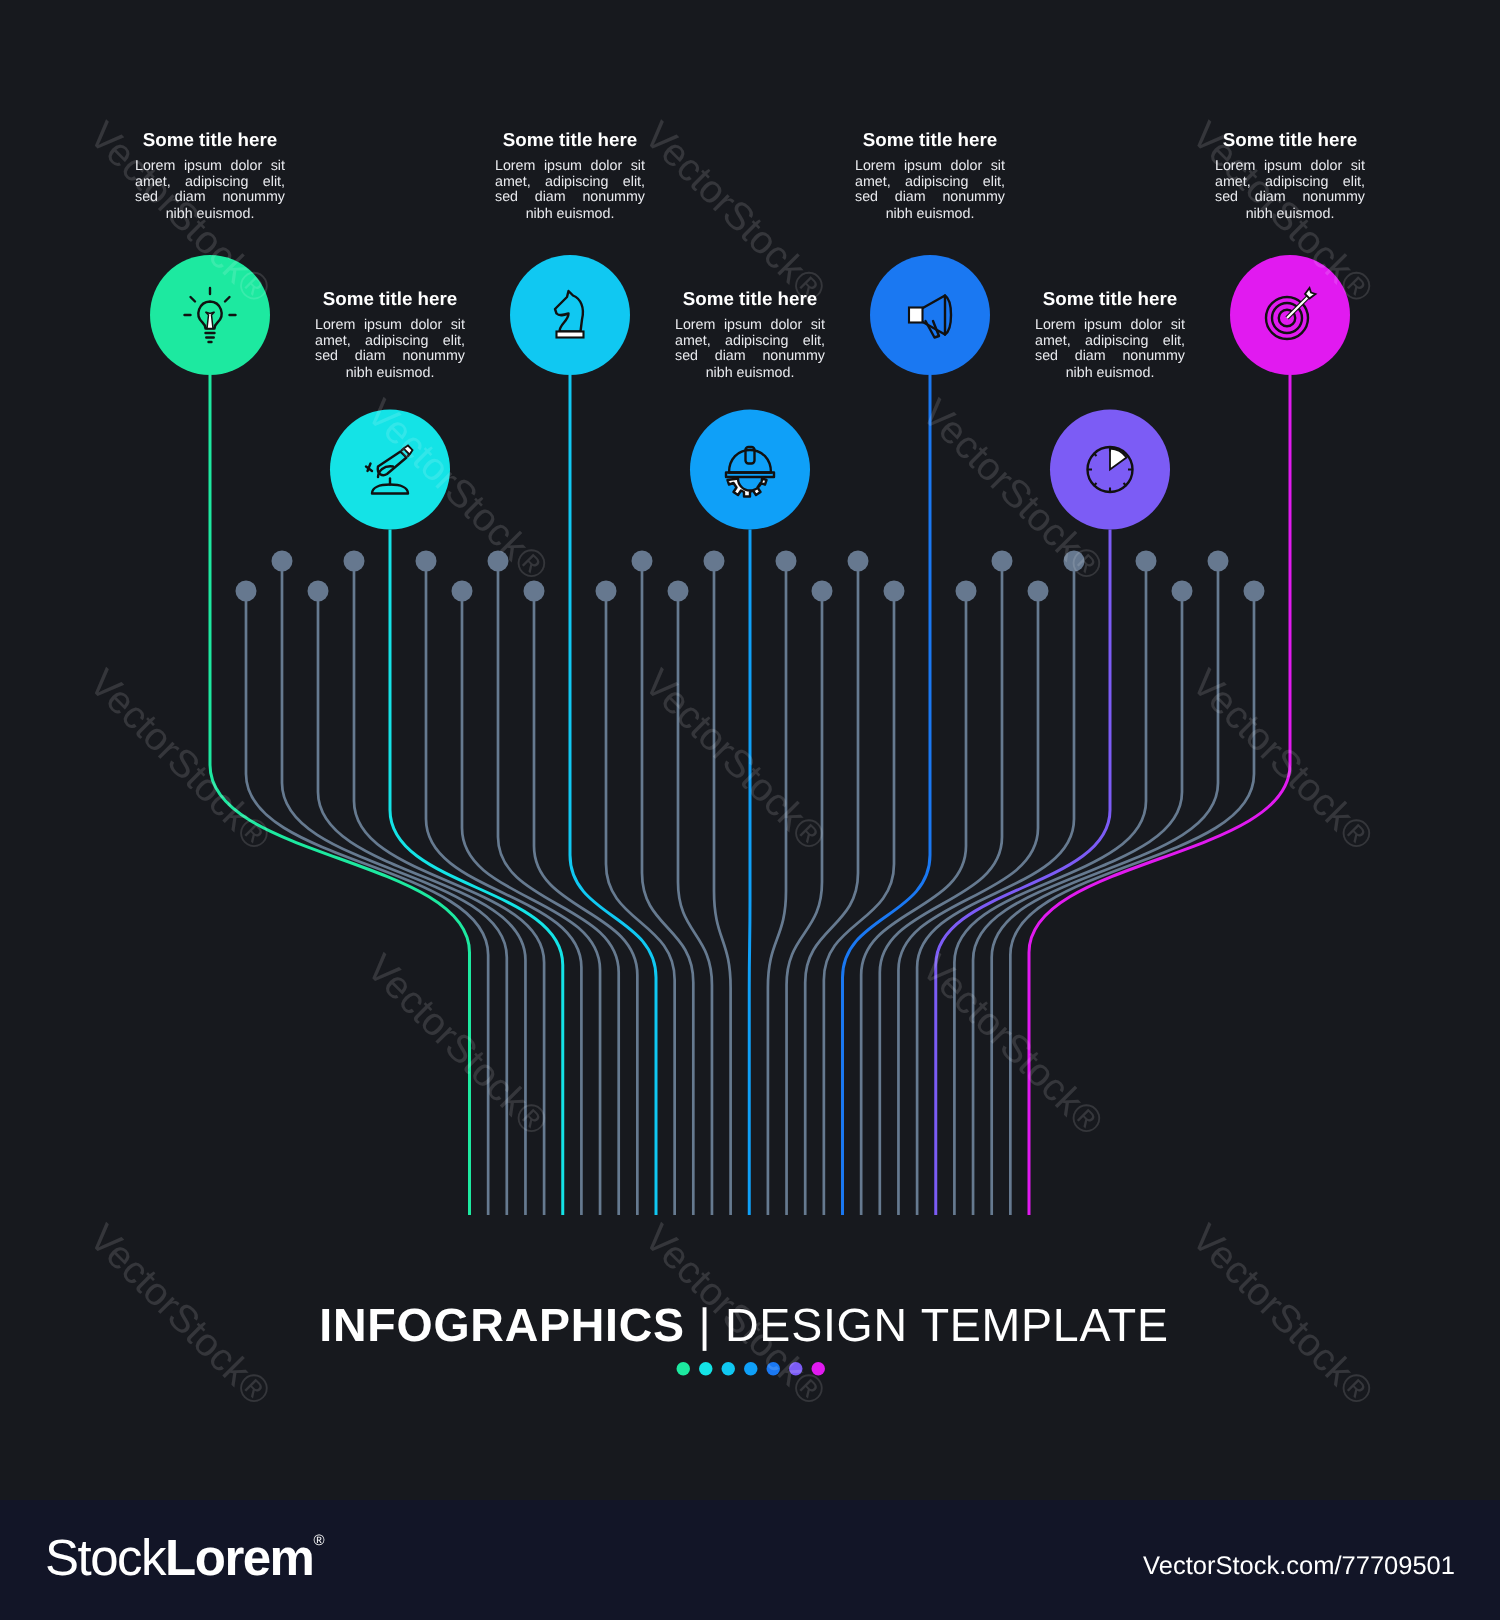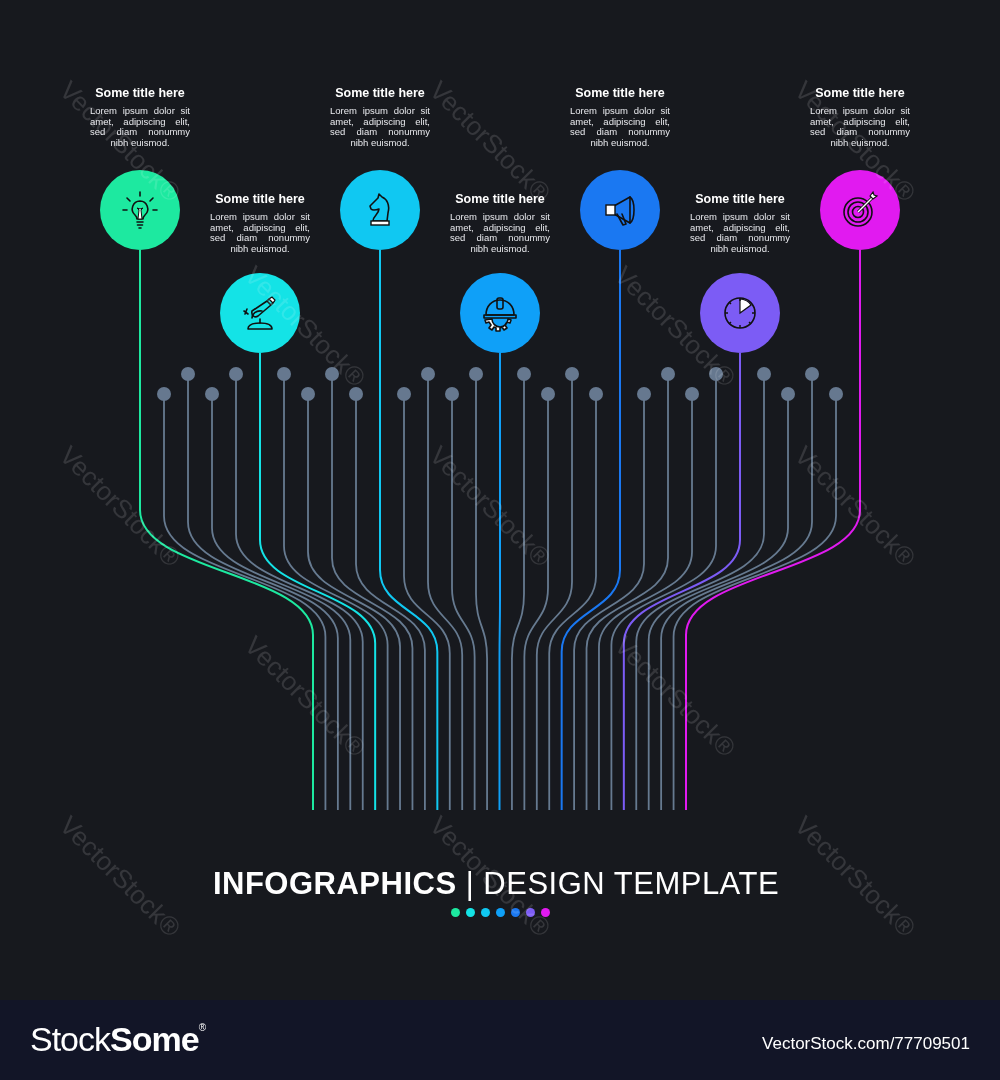--- a/index.html
+++ b/index.html
@@ -225,15 +225,15 @@
     <div class="wm" style="left: 810px; top: 810px;">VectorStock®</div>
     <div class="wm" style="left: 260px; top: 260px;">VectorStock®</div>
     <div class="wm" style="left: 630px; top: 260px;">VectorStock®</div>
     <div class="wm" style="left: 260px; top: 630px;">VectorStock®</div>
     <div class="wm" style="left: 630px; top: 630px;">VectorStock®</div>
     <div class="wm" style="left: 810px; top: 75px;">VectorStock®</div>
     <div class="wm" style="left: 75px; top: 75px;">VectorStock®</div>
   </div>
 
 <div id="footer">
-  <div id="logo"><span>Stock</span><span class="s">Some</span><sup>®</sup></div>
+  <div id="logo"><span>Stock</span><span class="s">Lorem</span><sup>®</sup></div>
   <div id="ref">VectorStock.com/77709501</div>
 </div>
 
 </body></html>

